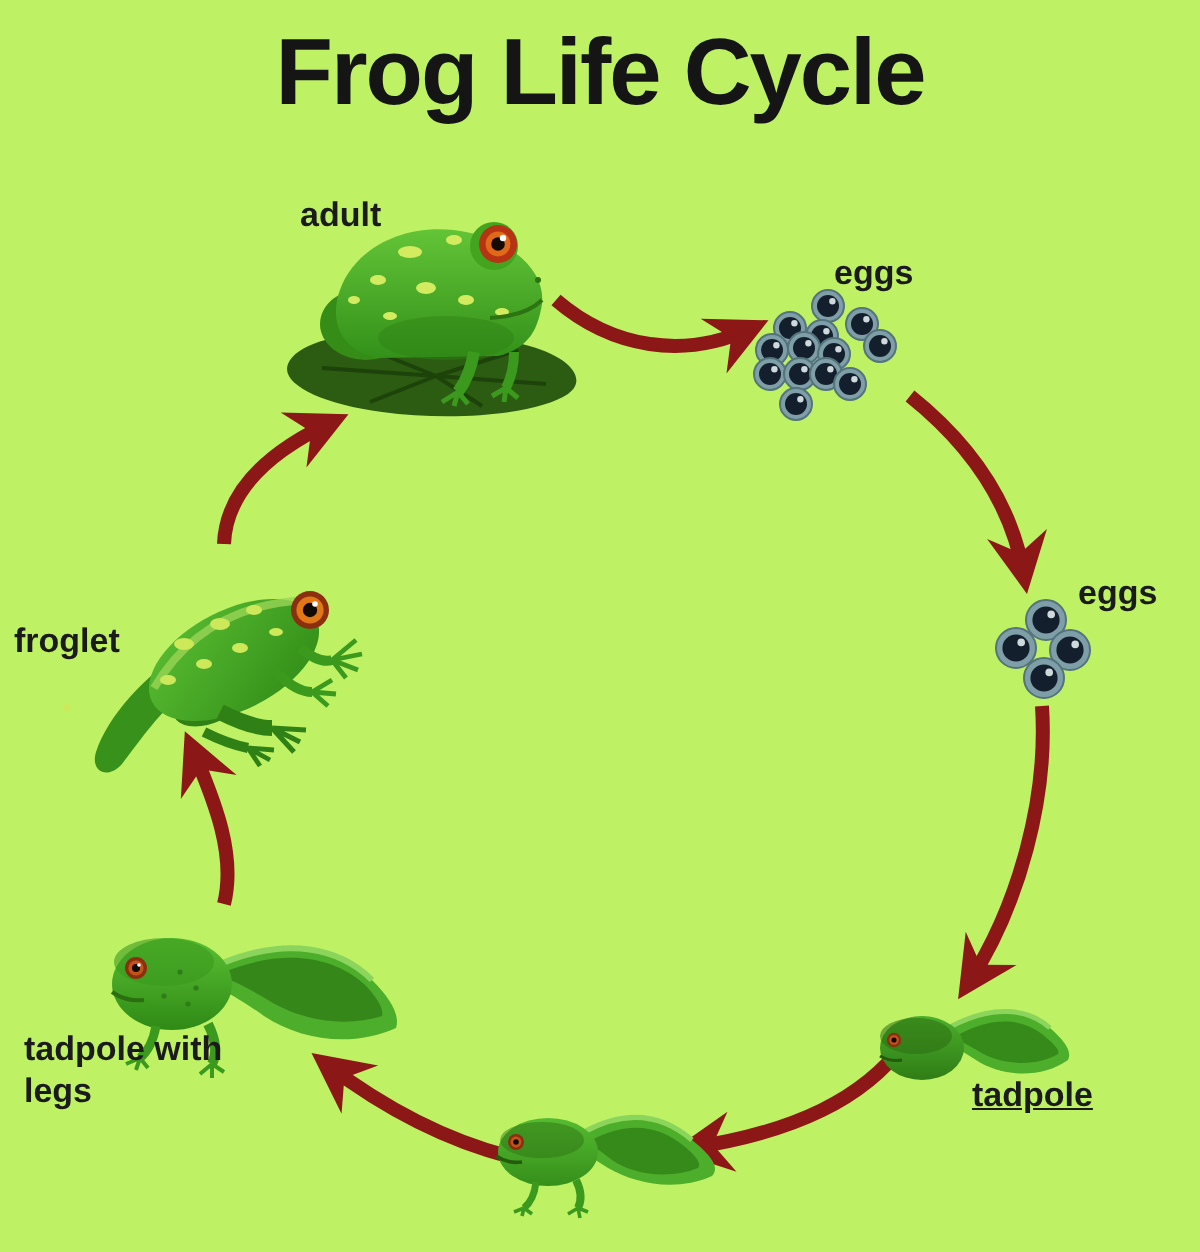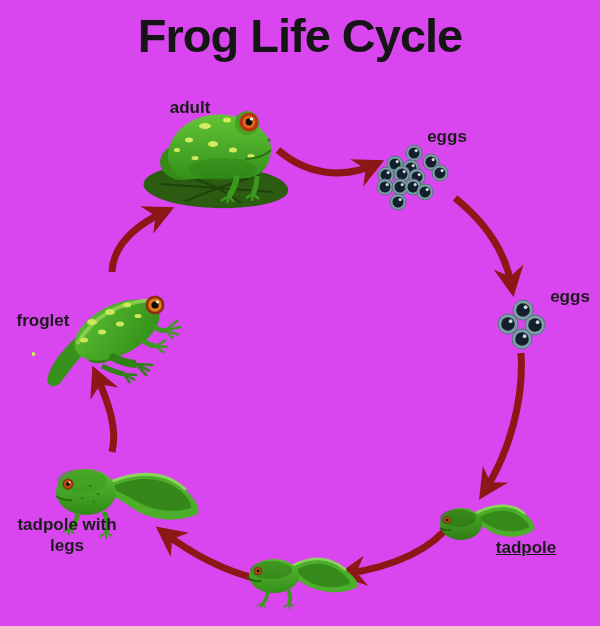--- a/index.html
+++ b/index.html
@@ -1,26 +1,26 @@
 <!DOCTYPE html>
 <html><head>
 <meta charset="utf-8">
 <style>
   html,body{margin:0;padding:0;background:#ffffff;}
   .canvas{
-    position:relative;width:600px;height:626px;background:#d946ef;overflow:hidden;
+    position:relative;width:600px;height:626px;background:#bef264;overflow:hidden;
     font-family:"Liberation Sans","DejaVu Sans",sans-serif;
   }
   .title{
     position:absolute;left:0;top:8px;width:600px;text-align:center;
     font-size:47px;font-weight:bold;letter-spacing:-1px;color:#151515;line-height:1.2;
   }
   .stage-label{
     position:absolute;font-size:17px;font-weight:bold;color:#1b1b1b;
-    text-align:center;line-height:1.25;
+    line-height:1.25;
   }
   .lbl-adult{left:150px;top:97px;width:80px;}
   .lbl-eggs-large{left:417px;top:126px;width:60px;}
   .lbl-eggs-small{left:539px;top:286px;width:62px;}
   .lbl-tadpole{left:486px;top:537px;width:80px;text-decoration:underline;}
   .lbl-twl{left:12px;top:514px;width:110px;}
   .lbl-froglet{left:7px;top:310px;width:72px;}
   .layer{position:absolute;left:0;top:0;width:600px;height:626px;pointer-events:none;}
   .creature{position:absolute;}
   .pos-adult{left:133px;top:106px;}

